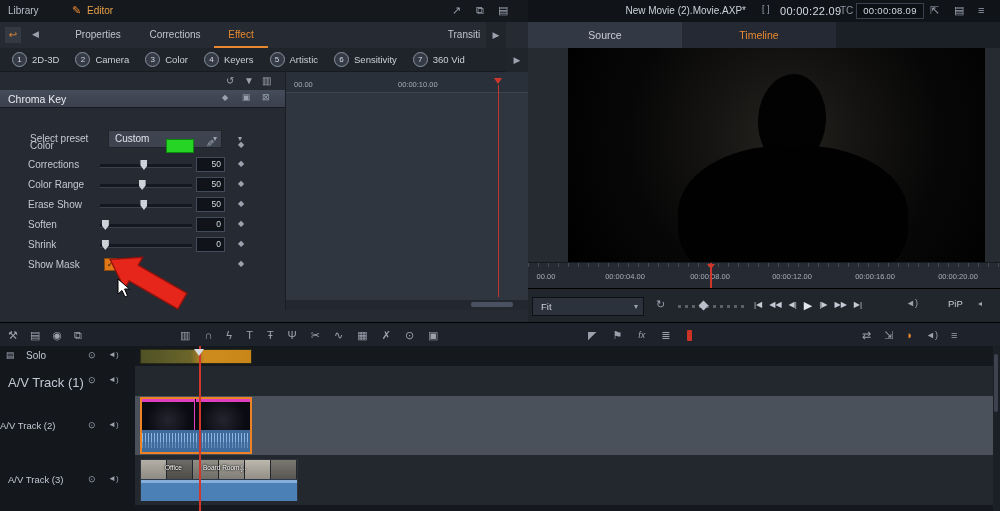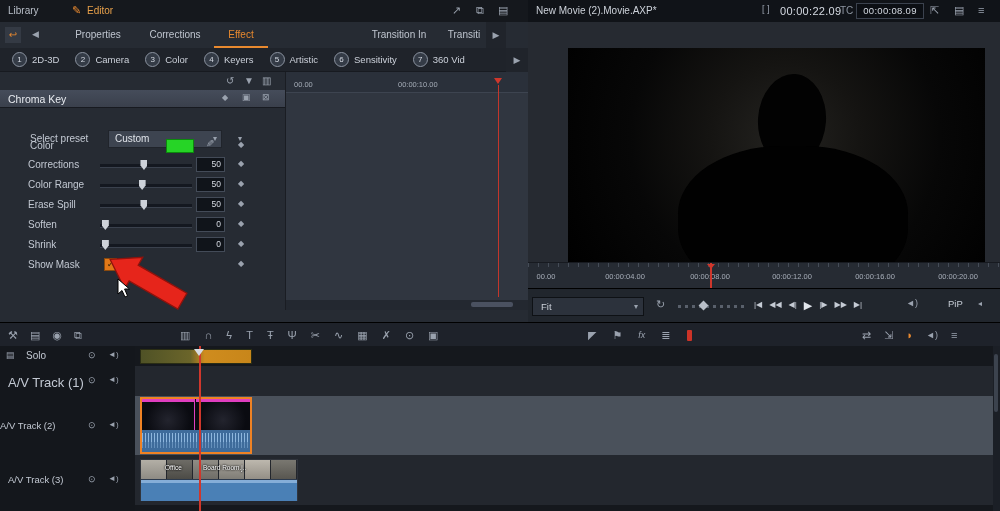--- a/index.html
+++ b/index.html
@@ -66,40 +66,39 @@
 <div id="app">
 
   <div id="topbar" class="a">
     <span class="lbl" style="left:8px;top:5px;color:#b9bfc9">Library</span>
     <span class="ic" style="left:72px;top:5px;color:#e8892f">✎</span>
     <span class="lbl" style="left:87px;top:5px;color:#e8a04a">Editor</span>
     <span class="ic" style="left:452px;top:5px">↗</span>
     <span class="ic" style="left:476px;top:5px">⧉</span>
     <span class="ic" style="left:498px;top:5px">▤</span>
     <div id="topbar-right" class="a">
-      <span class="lbl" style="left:8px;top:5px;width:210px;text-align:left;color:#ccd1d9">New Movie (2).Movie.AXP*</span>
+      <span class="lbl" style="left:8px;top:5px;width:210px;text-align:right;color:#ccd1d9">New Movie (2).Movie.AXP*</span>
       <span class="ic" style="left:234px;top:5px;font-size:9px">[ ]</span>
       <span class="lbl" style="left:252px;top:5px;color:#d5dae2;font-size:11px;letter-spacing:.3px">00:00:22.09</span>
       <span class="lbl" style="left:312px;top:5px;color:#8d95a1;font-size:10px">TC</span>
       <div class="a tcbox" style="left:328px;top:3px;width:66px;height:14px">00:00:08.09</div>
       <span class="ic" style="left:402px;top:5px">⇱</span>
       <span class="ic" style="left:426px;top:5px">▤</span>
       <span class="ic" style="left:450px;top:5px">≡</span>
     </div>
   </div>
 
   <div id="left-panel" class="a">
 
     <div id="lp-tabs" class="a">
       <span class="a" style="left:5px;top:5px;width:16px;height:16px;background:#343a44;color:#e8892f;text-align:center;line-height:16px;font-size:10px">↩</span>
       <span class="ic" style="left:32px;top:8px;font-size:9px">◀</span>
       <span class="lp-tab" style="left:60px;width:76px">Properties</span>
       <span class="lp-tab" style="left:136px;width:78px">Corrections</span>
       <span class="lp-tab active" style="left:214px;width:54px">Effect</span>
-      <span class="lp-tab" style="left:356px;width:86px">Transition In</span>
       <span class="lp-tab" style="left:442px;width:44px">Transiti</span>
       <span class="a" style="left:486px;top:0;width:20px;height:26px;background:#20242b;color:#9aa2ae;text-align:center;line-height:26px;font-size:9px">▶</span>
     </div>
 
     <div id="lp-cats" class="a">
       <span class="cat">
           <span class="catnum">1</span>
           <span class="catlbl">2D-3D</span>
         </span>
       <span class="cat">
@@ -166,21 +165,21 @@
     </div>
     <div class="prow" style="top:154px">
       <span class="lbl" style="left:28px;top:3px">Color Range</span>
       <div class="sltrack">
           <div class="slh" style="left:42%"></div>
         </div>
       <div class="valbox">50</div>
       <span class="kfd">◆</span>
     </div>
     <div class="prow" style="top:174px">
-      <span class="lbl" style="left:28px;top:3px">Erase Spill</span>
+      <span class="lbl" style="left:28px;top:3px">Erase Show</span>
       <div class="sltrack">
           <div class="slh" style="left:44%"></div>
         </div>
       <div class="valbox">50</div>
       <span class="kfd">◆</span>
     </div>
     <div class="prow" style="top:194px">
       <span class="lbl" style="left:28px;top:3px">Soften</span>
       <div class="sltrack">
           <div class="slh" style="left:2%"></div>
@@ -210,20 +209,24 @@
         <div class="a" style="left:208px;top:6px;width:0;height:0;border-left:4px solid transparent;border-right:4px solid transparent;border-top:6px solid #cf372c"></div>
       </div>
       <div class="a" style="left:212px;top:13px;width:1px;height:212px;background:#c3362b"></div>
       <div class="a" style="left:0;top:228px;width:243px;height:10px;background:#232830">
         <div class="a" style="left:185px;top:2px;width:42px;height:5px;background:#4a5160;border-radius:2px"></div>
       </div>
     </div>
   </div>
 
   <div id="right-panel" class="a">
+    <div id="pv-tabbar" class="a">
+      <span class="pv-tab" style="left:0;width:154px;background:#333944;color:#c9ced8">Source</span>
+      <span class="pv-tab" style="left:154px;width:154px;background:#242933;color:#e8892f">Timeline</span>
+    </div>
     <div id="pv-stage" class="a">
       <div id="pv-video">
         <div id="pv-glow"></div>
         <div class="a" style="left:190px;top:26px;width:68px;height:92px;border-radius:50%;background:#020202;transform:rotate(4deg)"></div>
         <div class="a" style="left:110px;top:98px;width:230px;height:150px;border-radius:45%;background:#010101"></div>
       </div>
     </div>
     <div id="pv-ruler" class="a">
       <div class="ticks"></div>
       <span class="pvtick" style="left:18px">00.00</span>

